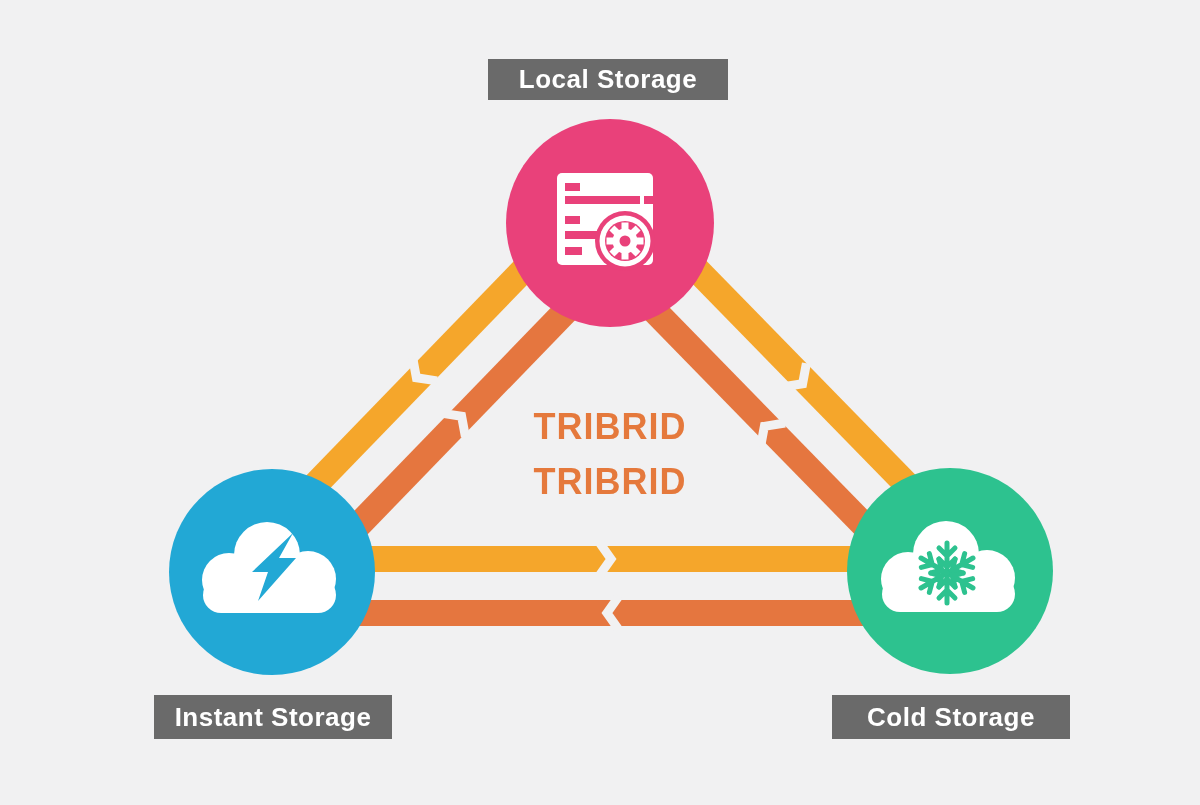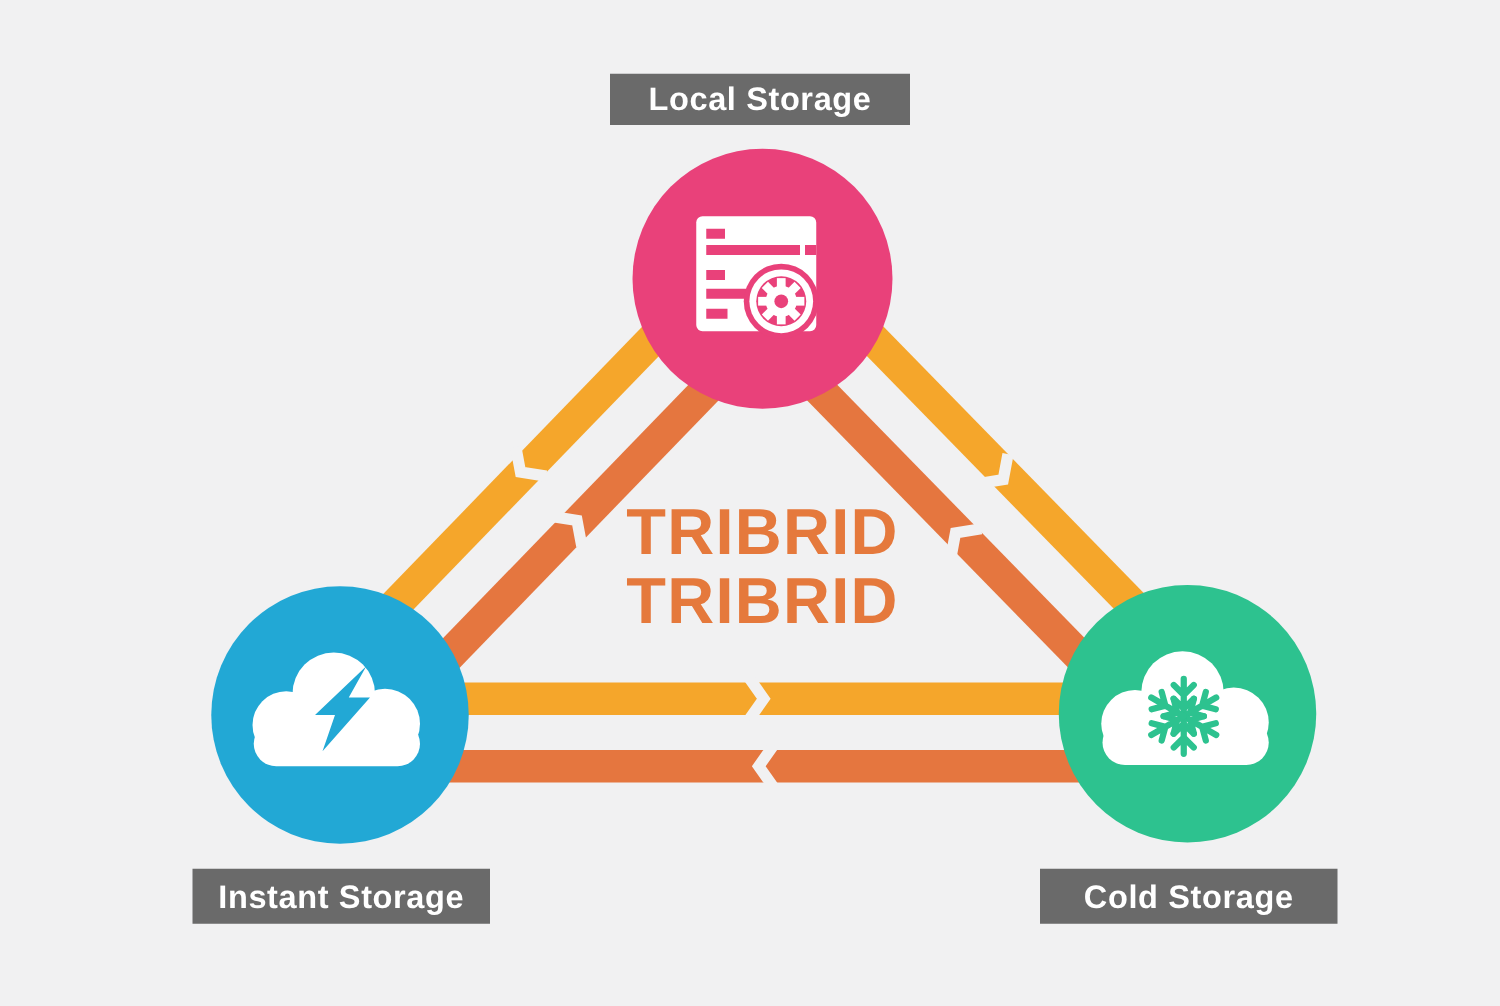--- a/index.html
+++ b/index.html
@@ -25,21 +25,21 @@
     white-space: nowrap;
   }
   .label-local   { left: 488px; top: 59px;  width: 240px; height: 41px; }
   .label-instant { left: 154px; top: 695px; width: 238px; height: 44px; }
   .label-cold    { left: 832px; top: 695px; width: 238px; height: 44px; }
   .center-title {
     position: absolute;
     left: 435px; top: 399px; width: 350px;
     text-align: center;
     font-weight: bold;
-    font-size: 52px;
+    font-size: 36px;
     line-height: 55px;
     letter-spacing: 1px;
     color: #E5793C;
   }
   .center-title span { display: block; }
   .band { stroke-width: 26; }
   .chevron-gap { fill: none; stroke-width: 9; }
   .fill-white { fill: #FFFFFF; }
 </style>
 </head>

